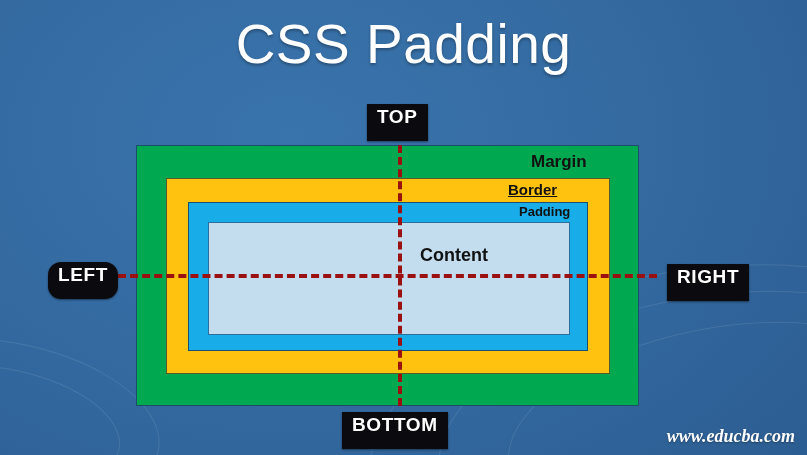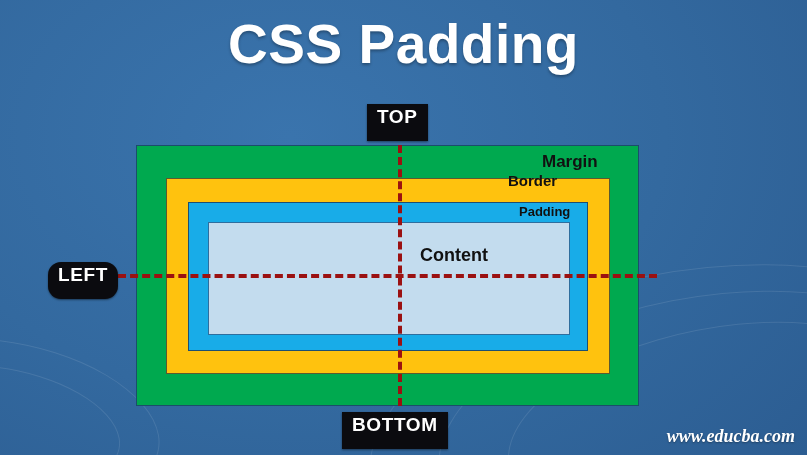--- a/index.html
+++ b/index.html
@@ -32,21 +32,21 @@
 
   
   #title {
     position: absolute;
     left: 0;
     top: 12px;
     width: 807px;
     text-align: center;
     color: #ffffff;
     font-size: 55px;
-    font-weight: bold;
+    font-weight: normal;
     letter-spacing: 0.5px;
     text-shadow: 0 2px 3px rgba(0,0,0,0.30);
     white-space: nowrap;
   }
 
   
   .boxlayer {
     position: absolute;
     box-sizing: border-box;
   }
@@ -76,24 +76,24 @@
   }
 
   
   .inner-label {
     position: absolute;
     color: #111111;
     font-weight: bold;
     white-space: nowrap;
   }
   #label-margin  { right: 645px; top: 152px; font-size: 17px; }
-  #label-border  { right: 645px; top: 172px; font-size: 15px; }
+  #label-border  { right: 645px; top: 181px; font-size: 15px; text-decoration: underline; }
   #label-padding { right: 645px; top: 204px; font-size: 13px; }
   
-  #label-margin  { left: 542px; right: auto; }
+  #label-margin  { left: 531px; right: auto; }
   #label-border  { left: 508px; right: auto; }
   #label-padding { left: 475px; right: auto; padding-left: 44px; }
 
   #label-content {
     position: absolute;
     left: 420px;
     top: 245px;
     font-size: 18px;
     font-weight: bold;
     color: #111111;
@@ -172,16 +172,17 @@
   <div id="label-border" class="inner-label">Border</div>
   <div id="label-padding" class="inner-label">Padding</div>
   <div id="label-content">Content</div>
 
   <div class="dash-v"></div>
   <div class="dash-h"></div>
 
   <div id="chip-top" class="chip">TOP</div>
   <div id="chip-bottom" class="chip">BOTTOM</div>
   <div id="chip-left" class="chip">LEFT</div>
+  <div id="chip-right" class="chip">RIGHT</div>
 
   <div id="watermark">www.educba.com</div>
 
 </div>
 
 </body></html>

